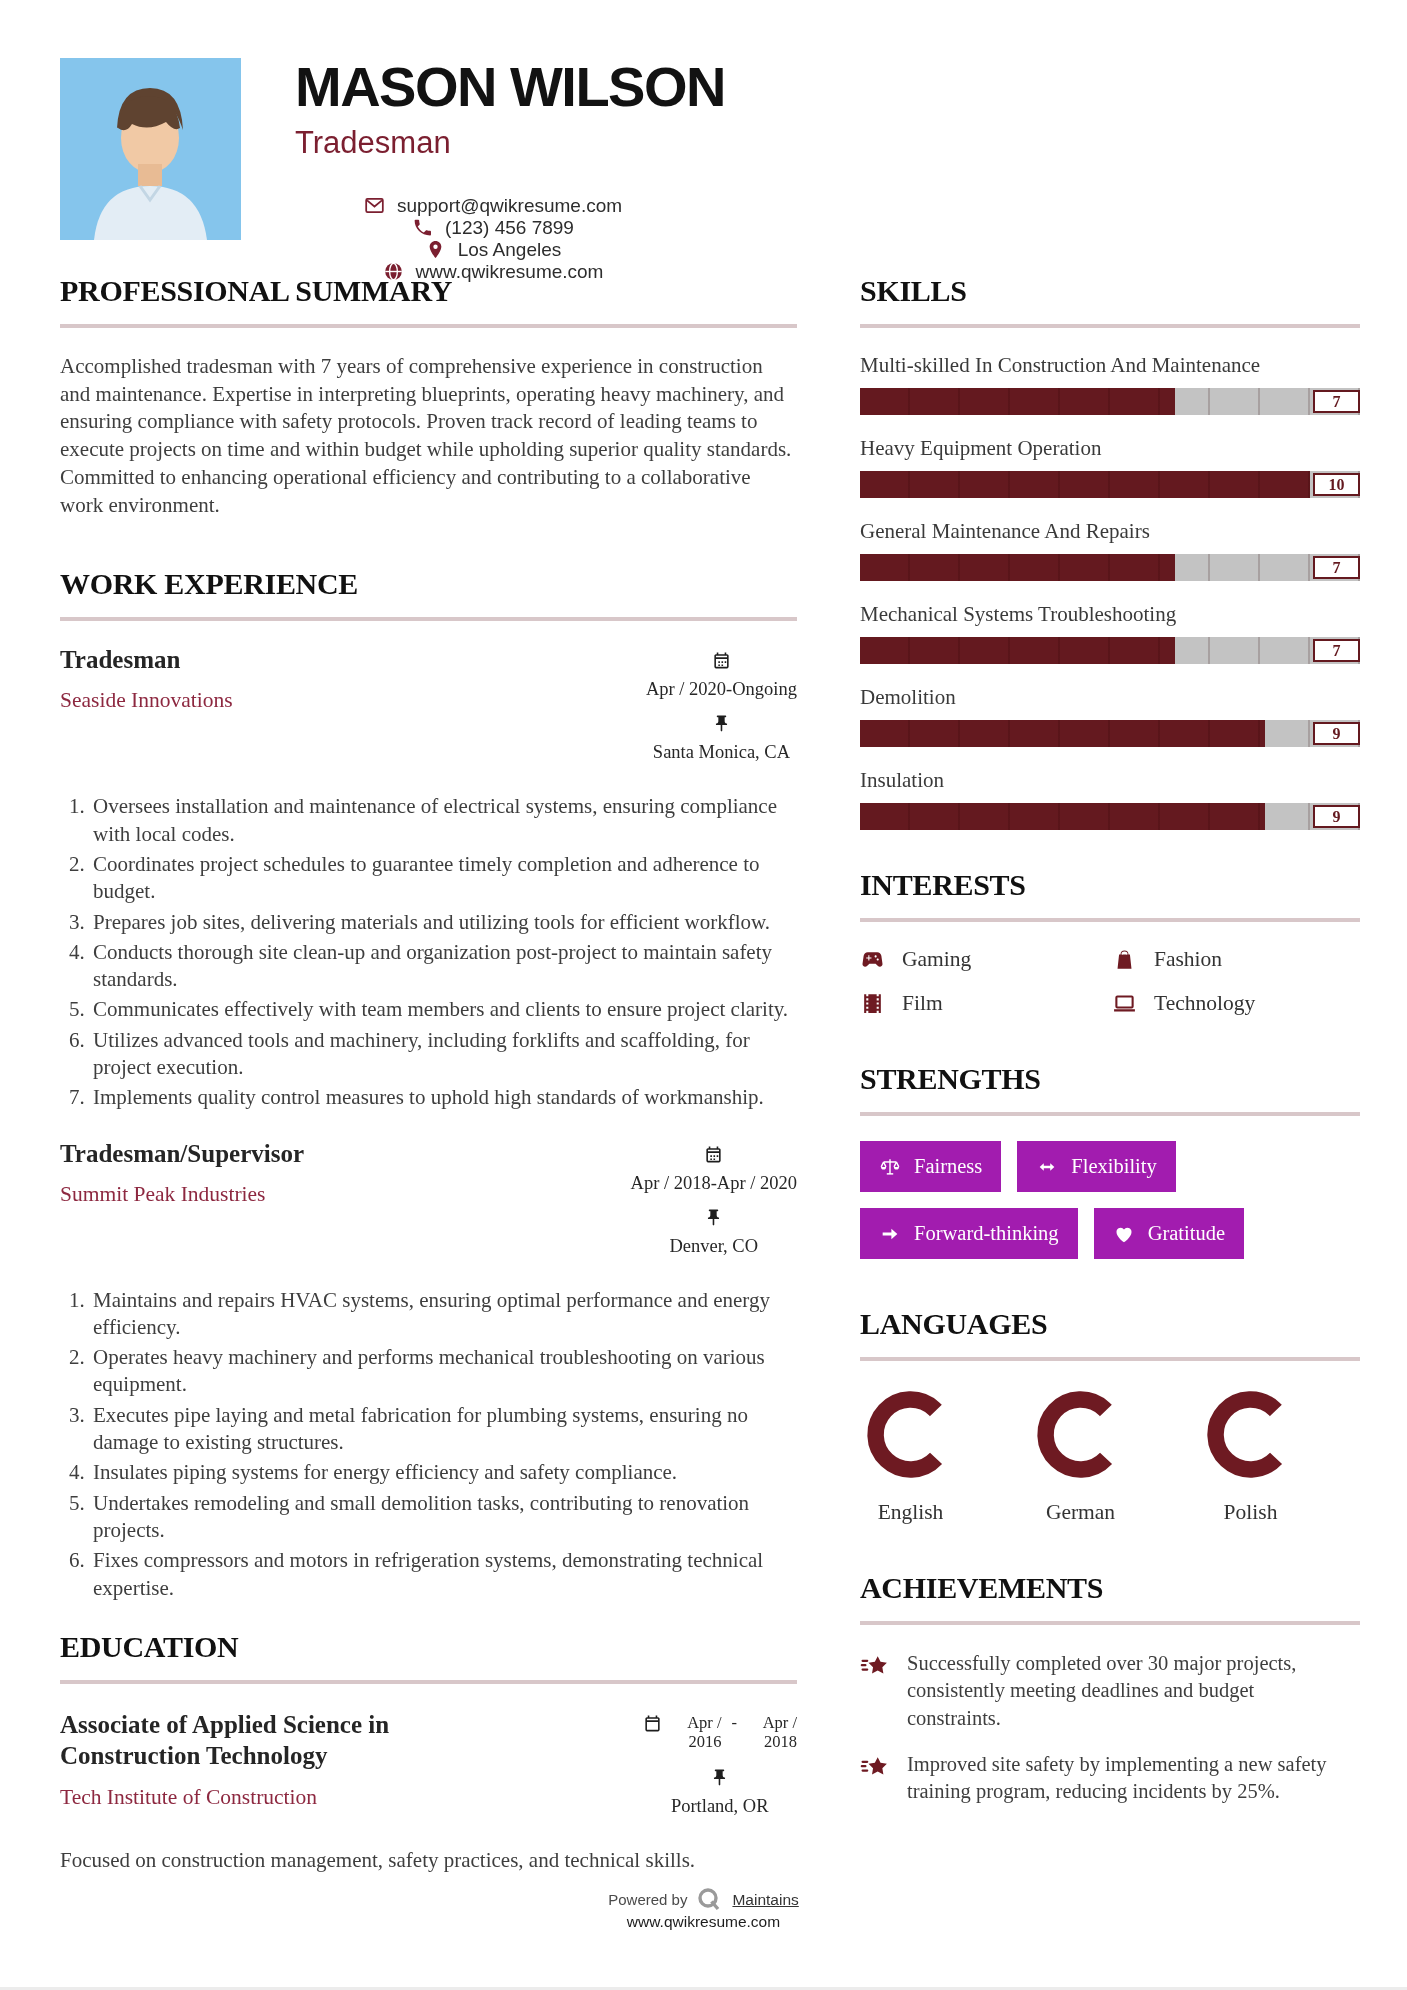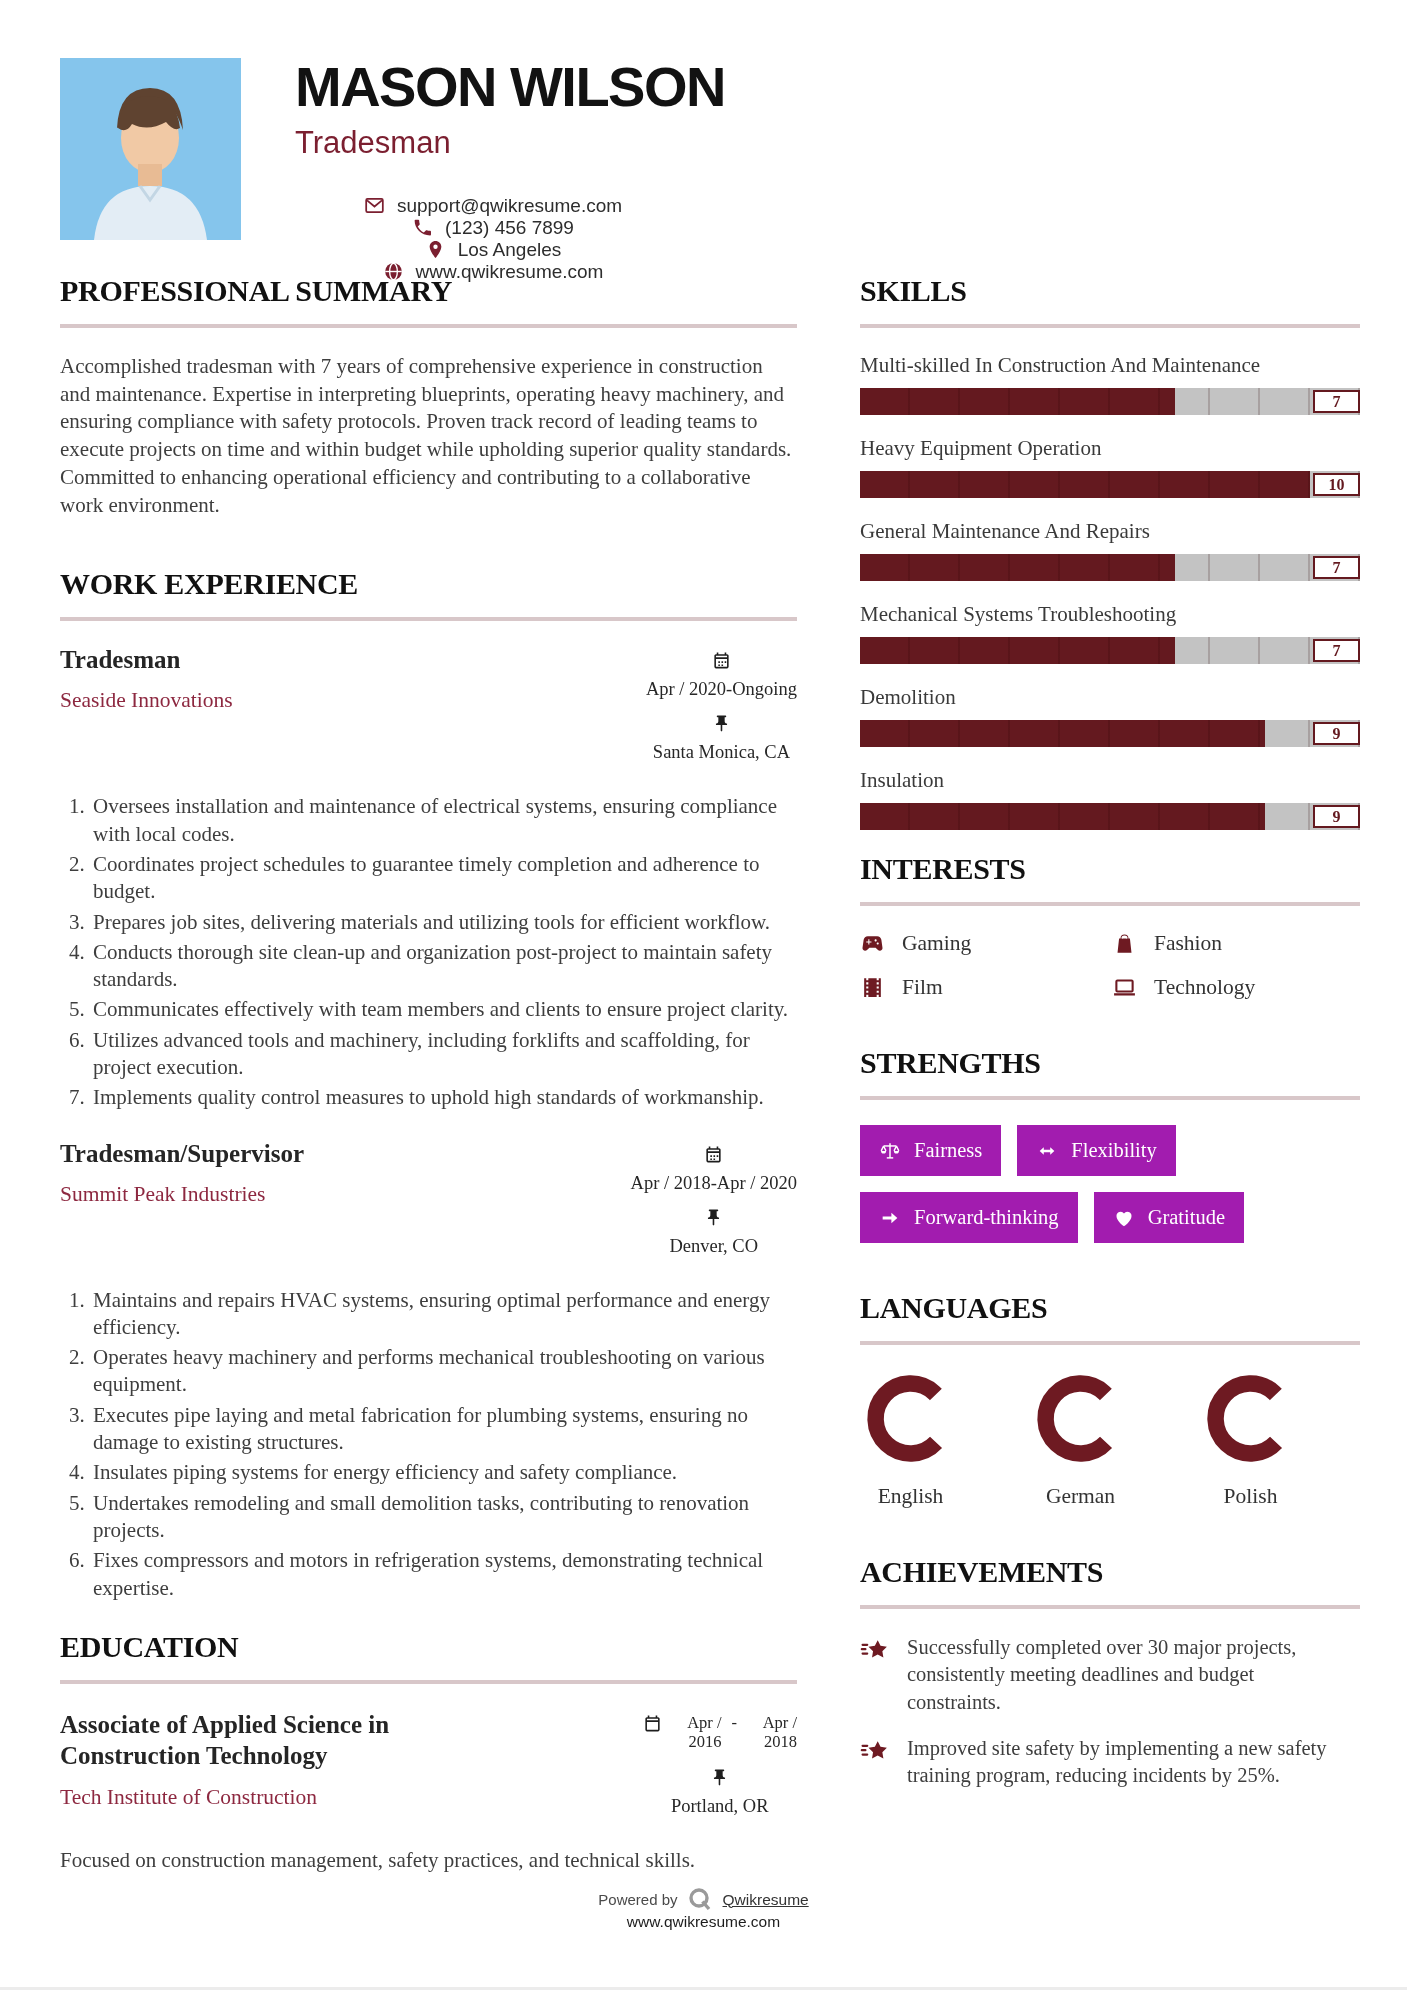--- a/index.html
+++ b/index.html
@@ -38,21 +38,21 @@
   ol.bullets{margin:0;padding-left:30px;font-size:21px;line-height:1.3;color:#3e3e3e;}
   ol.bullets li{margin-bottom:3px;padding-left:3px;}
 
   
   .degree{font-size:25px;font-weight:700;color:#252525;margin:0 0 14px;max-width:470px;line-height:1.25;}
   .edu-date{display:flex;align-items:flex-start;gap:10px;font-size:16.5px;line-height:1.15;color:#272727;}
   .edu-date .d{width:50px;}
   .edu-desc{font-size:21px;line-height:1.32;margin:4px 0 0;color:#3e3e3e;}
 
   
-  .skills-list{margin-bottom:22px;}
+  .skills-list{margin-bottom:38px;}
   .skill{margin-bottom:21px;}
   .skill-label{font-size:21px;color:#3a3a3a;margin-bottom:10px;}
   .skill-bar{position:relative;height:27px;background:#c3c3c3;}
   .skill-fill{position:absolute;left:0;top:0;bottom:0;background:#64191f;}
   .skill-ticks{position:absolute;left:0;top:0;right:0;bottom:0;
      background-image:repeating-linear-gradient(to right,transparent 0 48px,rgba(40,0,0,.18) 48px 50px);}
   .skill-score{position:absolute;right:0;top:2px;bottom:2px;width:47px;background:#fff;
      border:2.5px solid #64191f;box-sizing:border-box;display:flex;align-items:center;justify-content:center;
      font-size:16px;font-weight:700;color:#64191f;}
 
@@ -419,18 +419,18 @@
     </div>
   </div>
 
   <div class="footer">
     <div class="powered">
       <span>Powered by</span>
       <svg class="qlogo" viewBox="0 0 27 27">
         <circle cx="12" cy="12" r="8" fill="none" stroke="#9a9a9a" stroke-width="3.4"></circle>
         <line x1="15.5" y1="15.5" x2="22" y2="23" stroke="#9a9a9a" stroke-width="3.4"></line>
       </svg>
-      <span class="brand">Qwikresume</span>
+      <span class="brand">Maintains</span>
     </div>
     <div class="footer-url">www.qwikresume.com</div>
   </div>
 
 </div>
 
 </body></html>

